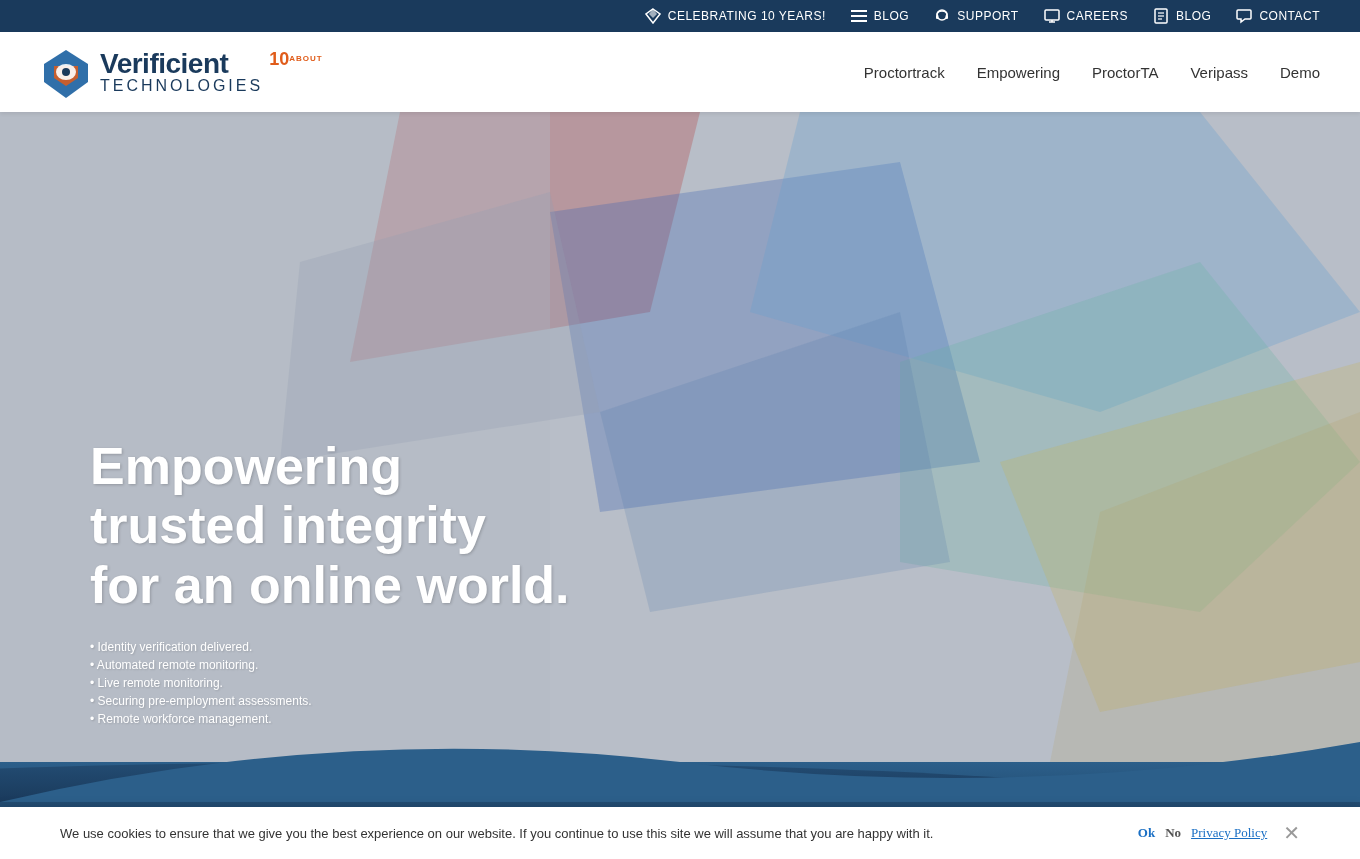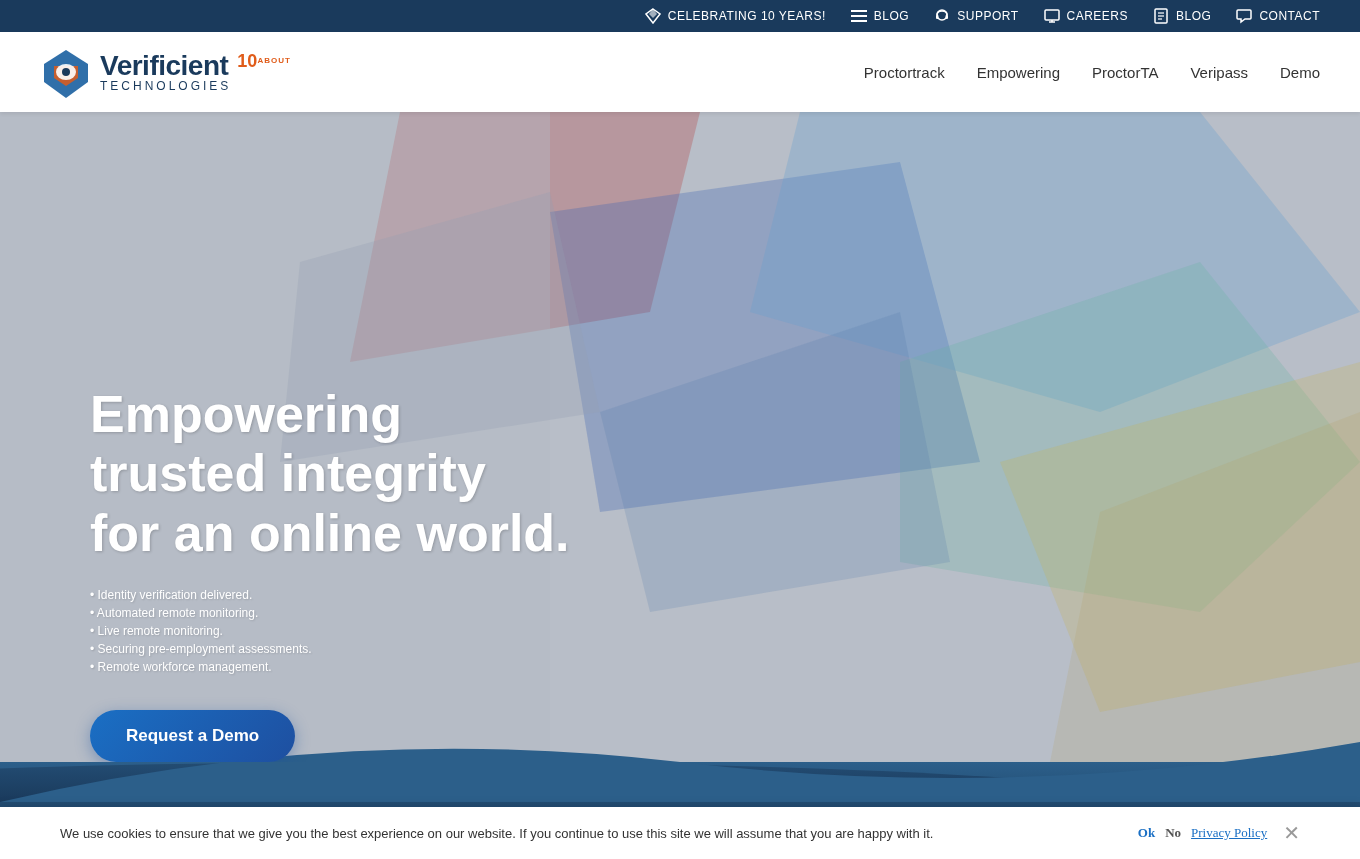--- a/index.html
+++ b/index.html
@@ -61,21 +61,21 @@
       flex-direction: column;
       line-height: 1;
     }
     .logo-main {
       font-size: 28px;
       font-weight: 700;
       color: #1a3a5c;
       letter-spacing: -0.5px;
     }
     .logo-sub {
-      font-size: 12px;
+      font-size: 16px;
       letter-spacing: 3px;
       color: #1a3a5c;
       font-weight: 500;
       text-transform: uppercase;
     }
     .logo-badge {
       font-size: 9px;
       font-weight: 700;
       color: #e05c1a;
       margin-left: 2px;
@@ -348,21 +348,20 @@
       <span style="display:block;">trusted integrity</span>
       <span style="display:block;">for an online world.</span>
     </h1>
     <ul class="hero-bullets">
       <li>• Identity verification delivered.</li>
       <li>• Automated remote monitoring.</li>
       <li>• Live remote monitoring.</li>
       <li>• Securing pre-employment assessments.</li>
       <li>• Remote workforce management.</li>
     </ul>
-    <button class="cta-button">Request a Demo</button>
   </div>
 </section>
 
 <div class="wave-section">
   <svg viewBox="0 0 1360 80" preserveAspectRatio="none" style="position:absolute;top:-40px;left:0;width:100%;height:80px;">
     <path d="M0,80 Q340,0 680,40 Q1020,80 1360,20 L1360,80 Z" fill="#2c5f8a"></path>
   </svg>
 </div>
 
 <div class="cookie-bar">

